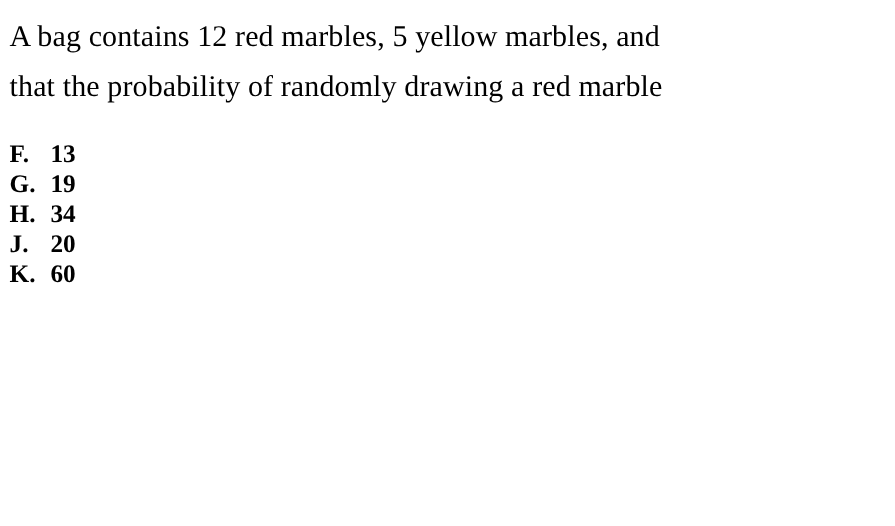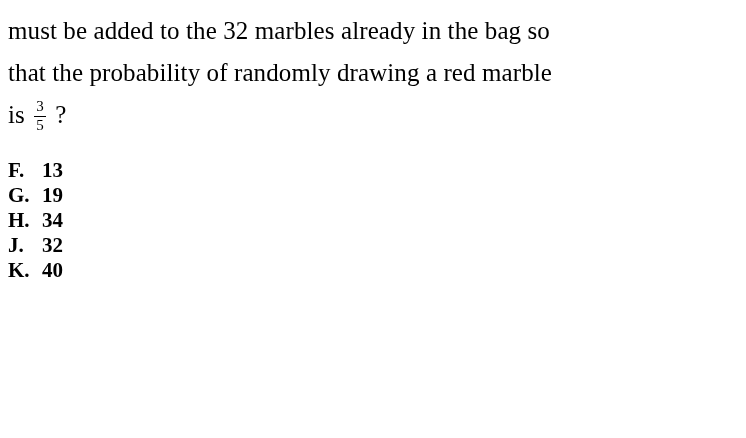--- a/index.html
+++ b/index.html
@@ -70,49 +70,40 @@
   .choice .value {
     font-weight: bold;
   }
 </style>
 </head>
 <body>
 
 <div class="page">
 
   <div class="question-body">
-    <div class="line">must be added to the 32 marbles already in the bag so</div>
+    <div class="line">A bag contains 12 red marbles, 5 yellow marbles, and</div>
     <div class="line">that the probability of randomly drawing a red marble</div>
-    <div class="line">
-      <span>is</span>
-      <span class="frac">
-        <span class="num">3</span>
-        <span class="bar"></span>
-        <span class="den">5</span>
-      </span>
-      <span>?</span>
-    </div>
   </div>
 
   <div class="choices">
     <div class="choice">
       <span class="label">F.</span>
       <span class="value">13</span>
     </div>
     <div class="choice">
       <span class="label">G.</span>
       <span class="value">19</span>
     </div>
     <div class="choice">
       <span class="label">H.</span>
       <span class="value">34</span>
     </div>
     <div class="choice">
       <span class="label">J.</span>
-      <span class="value">32</span>
+      <span class="value">20</span>
     </div>
     <div class="choice">
       <span class="label">K.</span>
-      <span class="value">40</span>
+      <span class="value">60</span>
     </div>
   </div>
 
 </div>
 
 </body></html>

